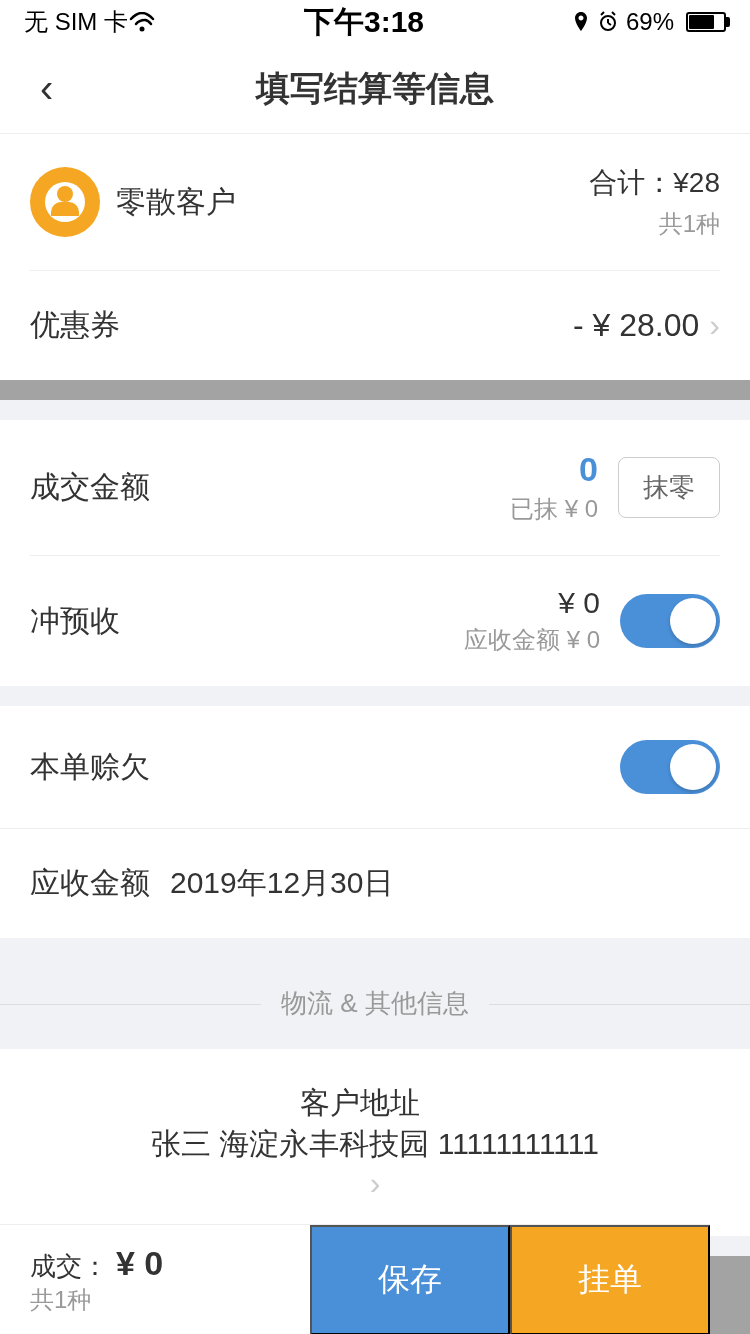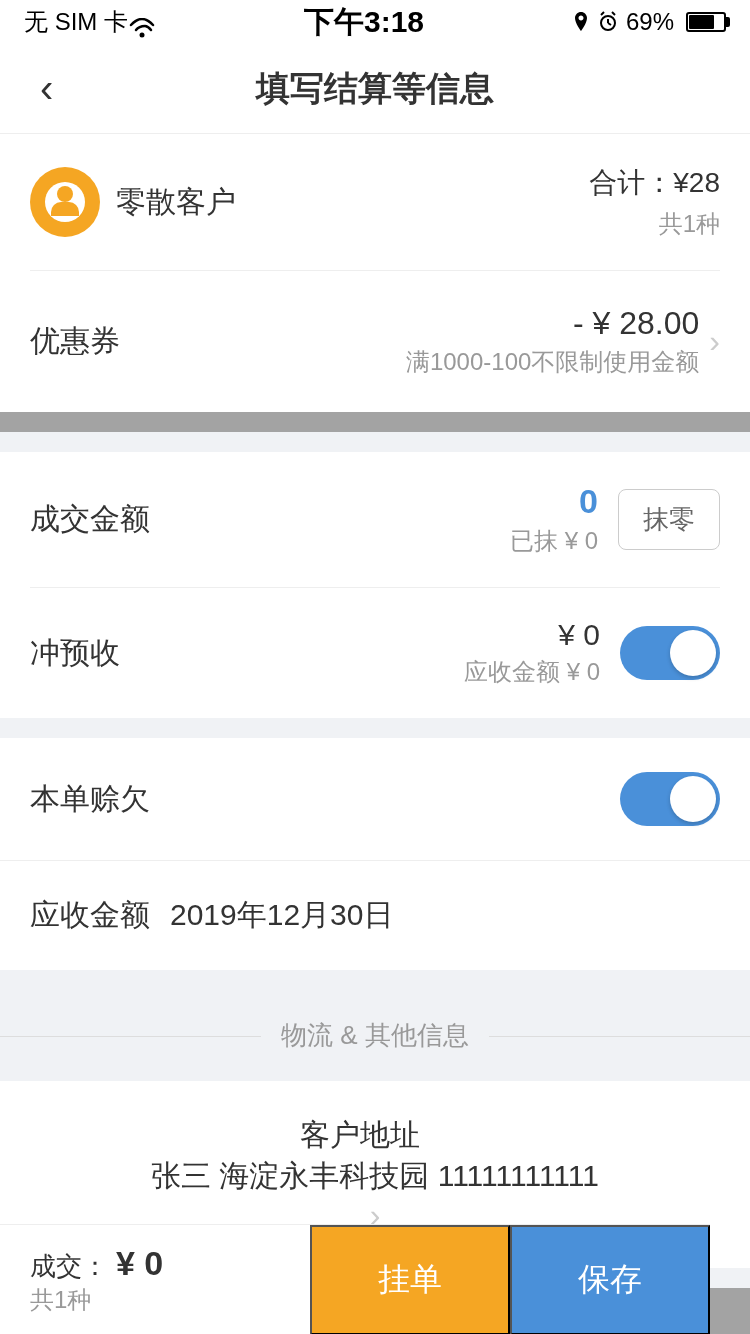--- a/index.html
+++ b/index.html
@@ -18,21 +18,21 @@
       width: 750px;
       height: 44px;
       background: #fff;
       display: flex;
       align-items: center;
       justify-content: space-between;
       padding: 0 24px;
       font-size: 24px;
       color: #000;
     }
-    .status-left { display: flex; align-items: flex-end; }
+    .status-left { display: flex; align-items: center; }
     .status-center { font-size: 30px; font-weight: 600; }
     .status-right { display: flex; align-items: center; gap: 8px; font-size: 24px; }
     .battery-icon {
       display: inline-block;
       width: 40px;
       height: 20px;
       border: 2px solid #000;
       border-radius: 3px;
       position: relative;
       margin-left: 4px;
@@ -489,21 +489,20 @@
         <div class="customer-total">合计：¥28</div>
         <div class="customer-count">共1种</div>
       </div>
     </div>
     <div class="divider"></div>
     <div class="coupon-row">
       <span class="coupon-label">优惠券</span>
       <div class="coupon-right">
         <div class="coupon-value">
           <div class="coupon-amount">- ¥ 28.00</div>
-          <div class="coupon-desc">满1000-100不限制使用金额</div>
         </div>
         <span class="chevron-right">›</span>
       </div>
     </div>
   </div>
 
   <div class="section-sep"></div>
 
   <div class="amount-section">
     <div class="amount-row">
@@ -564,15 +563,15 @@
 </div>
 
 <div class="bottom-bar">
   <div class="bottom-left">
     <div style="display:flex;align-items:baseline;gap:8px;">
       <span class="bottom-deal-label">成交：</span>
       <span class="bottom-deal-amount">¥ 0</span>
     </div>
     <div class="bottom-deal-count">共1种</div>
   </div>
+  <button class="bottom-btn btn-save">保存</button>
   <button class="bottom-btn btn-pending">挂单</button>
-  <button class="bottom-btn btn-save">保存</button>
 </div>
 
 </body></html>

